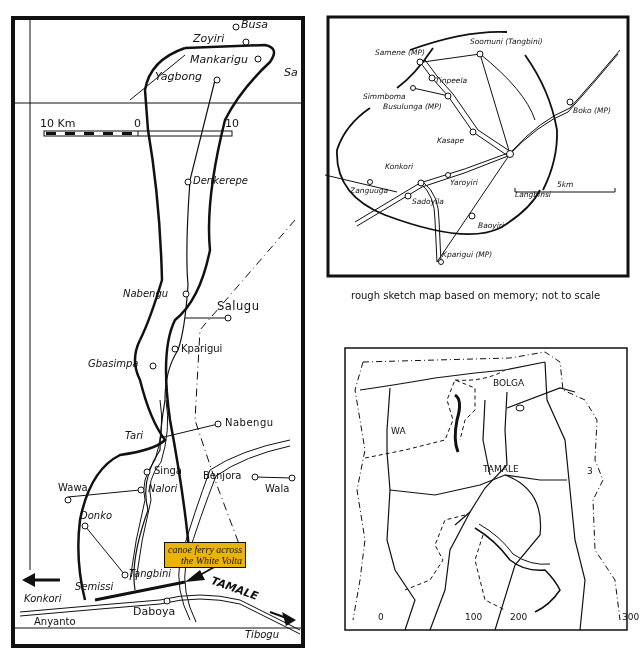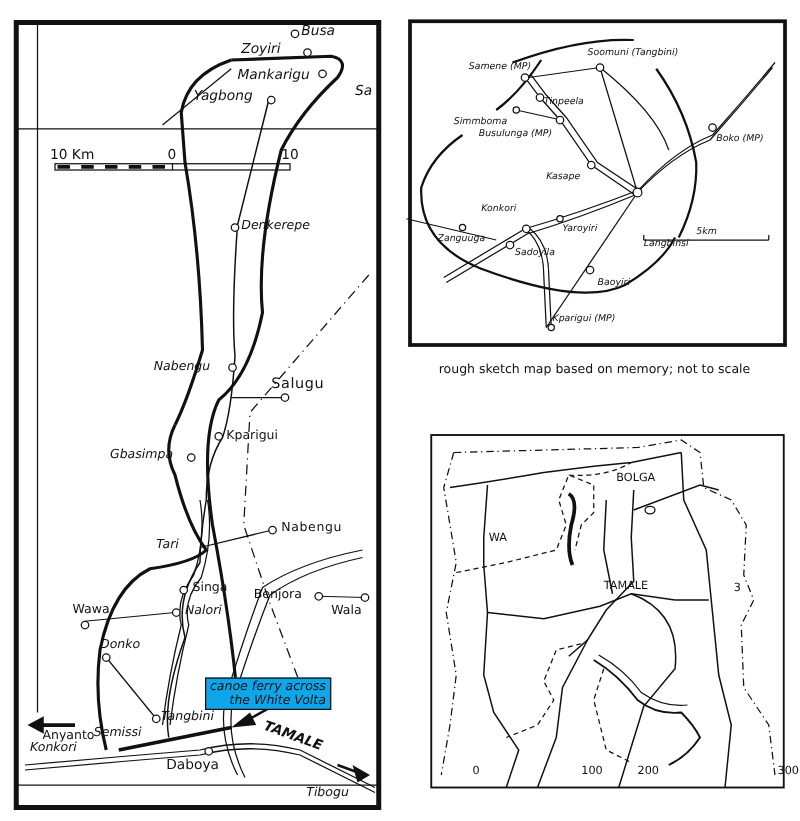--- a/index.html
+++ b/index.html
@@ -4,21 +4,21 @@
 <style>
   html, body { margin: 0; padding: 0; background: #ffffff; }
   body { width: 640px; height: 657px; position: relative; overflow: hidden; font-family: "DejaVu Sans", sans-serif; color: #111; }
   .panel { position: absolute; }
   svg { position: absolute; left: 0; top: 0; }
   .lbl { position: absolute; font-style: italic; font-size: 10px; white-space: nowrap; color: #111; }
   .lbl.big { font-size: 11.5px; font-style: normal; letter-spacing: 0.5px; }
   .lbl.small { font-size: 7.5px; }
   .lbl.caps { font-style: normal; font-size: 9px; }
   .caption { position: absolute; font-size: 10px; color: #111; white-space: nowrap; }
-  .ferry-box { position: absolute; border: 1px solid #111; background: #0ea5e9; font-style: italic; font-size: 10px; line-height: 11px; padding: 1px 3px; text-align: right; }
+  .ferry-box { position: absolute; border: 1px solid #111; background: #eab308; font-style: italic; font-size: 10px; line-height: 11px; padding: 1px 3px; text-align: right; font-family: Liberation Serif, serif; }
 </style>
 </head>
 <body>
 
 <div class="panel" style="left:0;top:0;width:320px;height:631px;">
   <svg width="320" height="657">
 
     <rect x="13" y="18" width="290" height="628" fill="none" stroke="#111" stroke-width="4"></rect>
 
     <line x1="30" y1="20" x2="30" y2="570" stroke="#111" stroke-width="1"></line>
@@ -109,21 +109,21 @@
   <span class="lbl" style="left:58px;top:482px;font-style:normal;">Wawa</span>
   <span class="lbl" style="left:80px;top:510px;">Donko</span>
   <div class="ferry-box" style="left:164px;top:542px;">
     <div>canoe ferry across</div>
     <div>the White Volta</div>
   </div>
   <span class="lbl" style="left:129px;top:568px;">Tangbini</span>
   <span class="lbl" style="left:75px;top:581px;">Semissi</span>
   <span class="lbl" style="left:24px;top:593px;">Konkori</span>
   <span class="lbl" style="left:133px;top:605px;font-style:normal;font-size:11px;">Daboya</span>
-  <span class="lbl" style="left:34px;top:583px;font-style:normal;text-align:right;">Anyanto</span>
+  <span class="lbl" style="left:34px;top:616px;font-style:normal;text-align:right;">Anyanto</span>
   <span class="lbl" style="left:245px;top:629px;">Tibogu</span>
   <span class="lbl" style="left:210px;top:582px;font-weight:bold;font-size:11px;transform:rotate(20deg);">TAMALE</span>
 </div>
 
 <div class="panel" style="left:325px;top:10px;width:310px;height:310px;">
   <svg width="310" height="270">
     <rect x="3" y="7" width="300" height="259" fill="none" stroke="#111" stroke-width="3"></rect>
 
     <path d="M85,40 Q140,20 182,22" fill="none" stroke="#111" stroke-width="1.8"></path>
     <path d="M108,38 Q90,65 72,78" fill="none" stroke="#111" stroke-width="1.8"></path>

